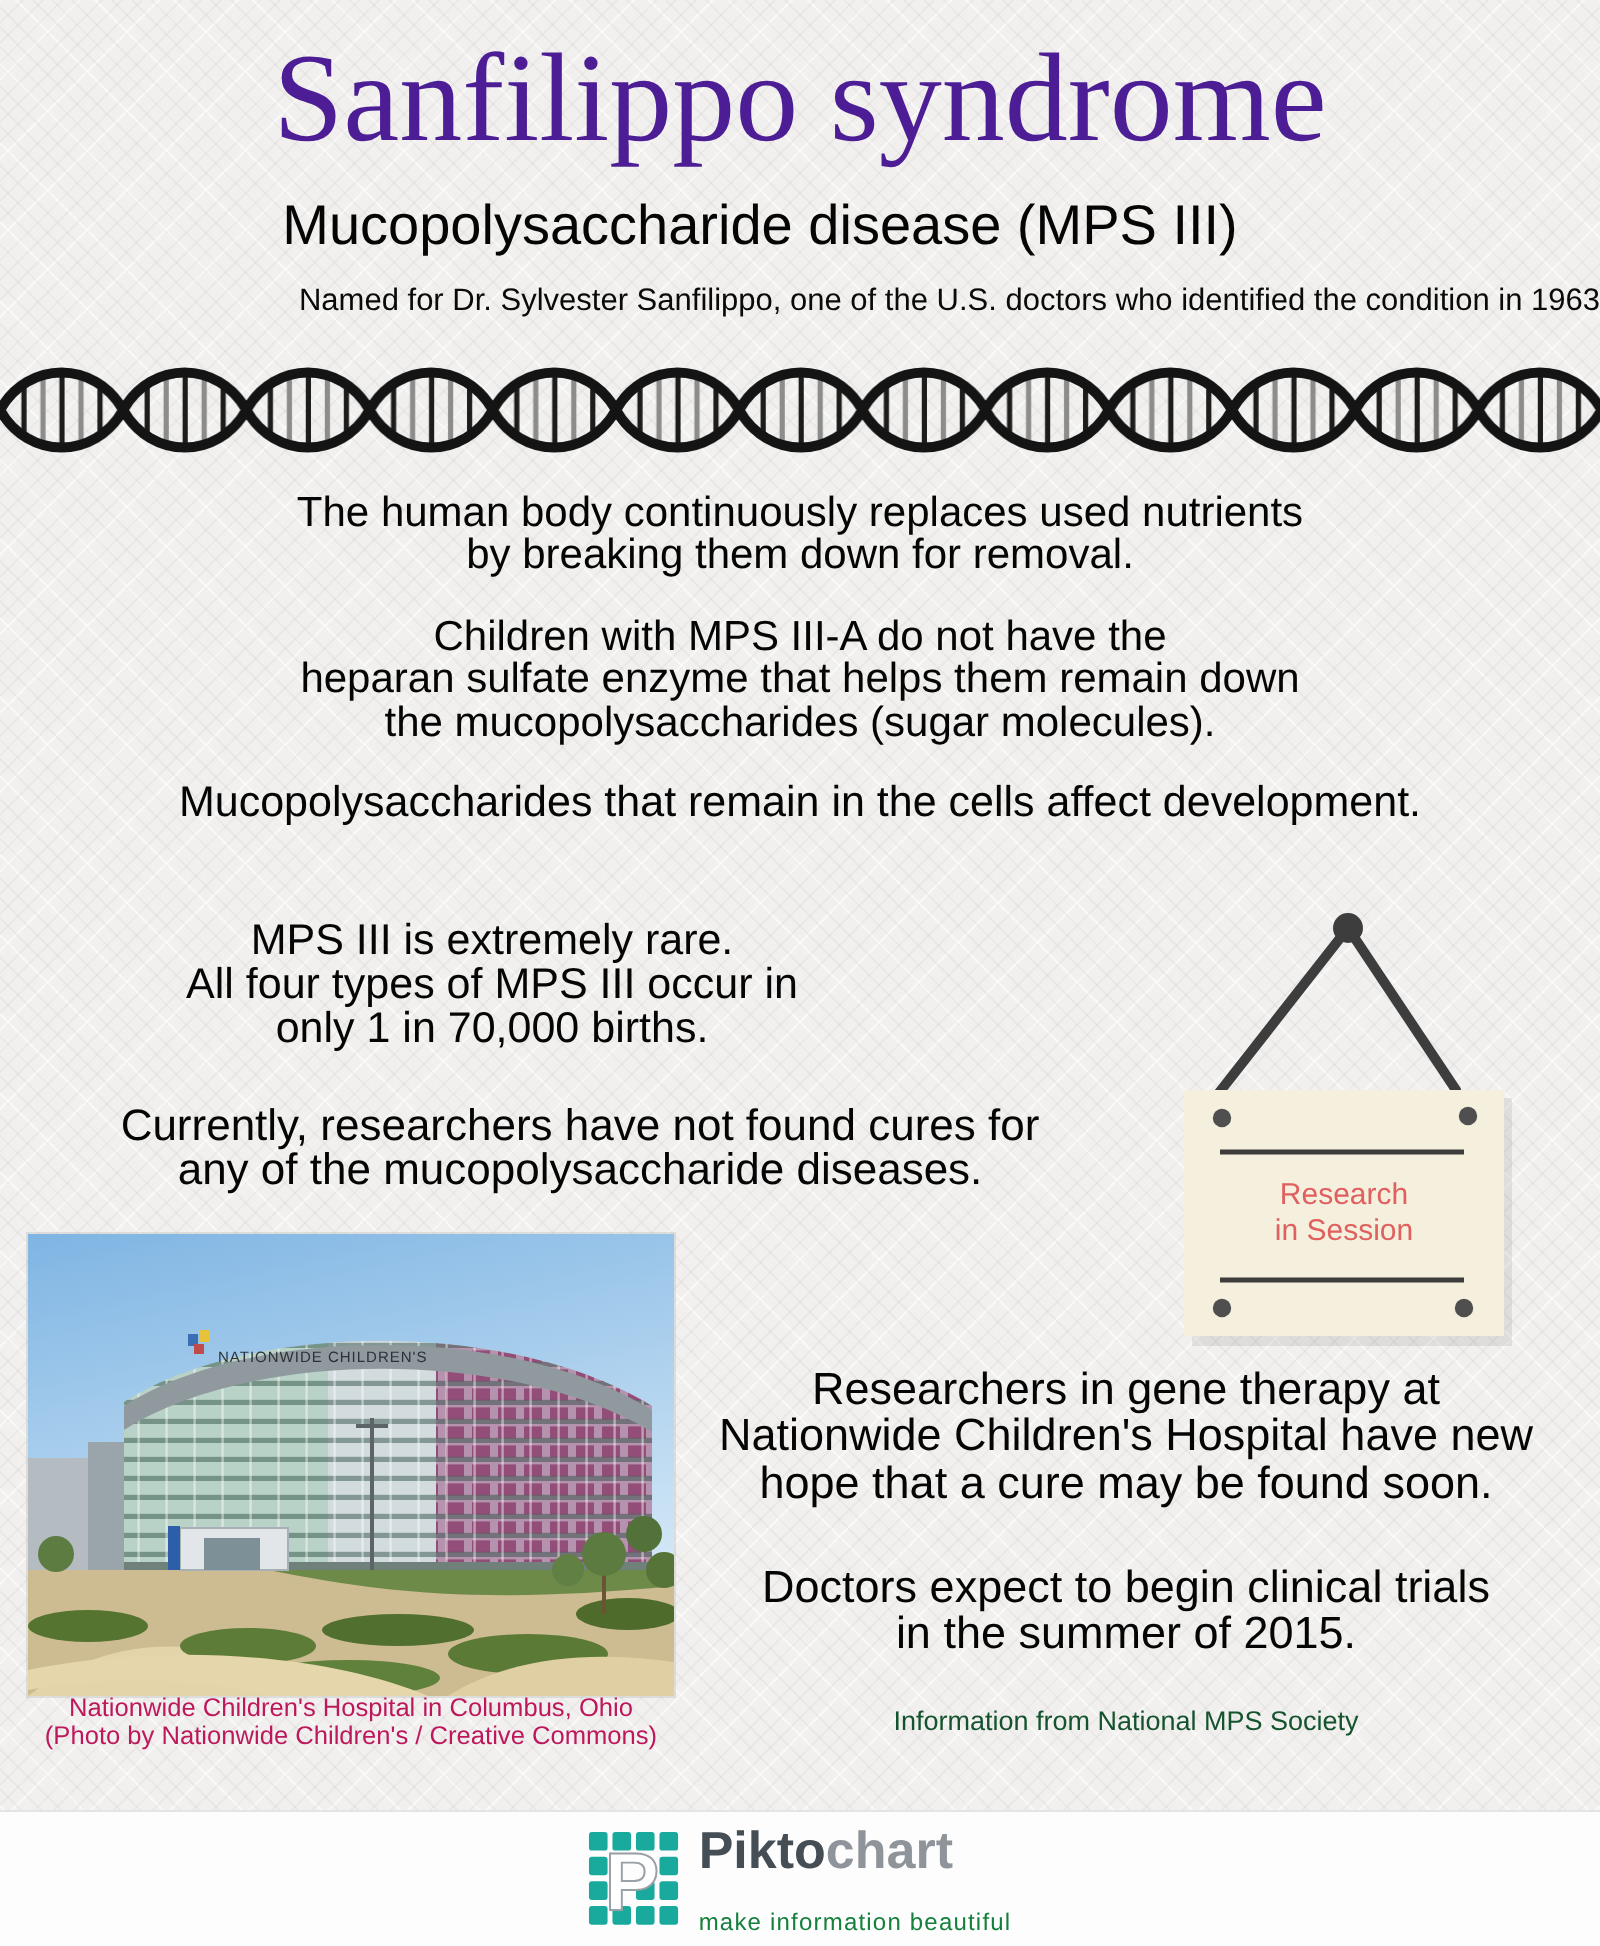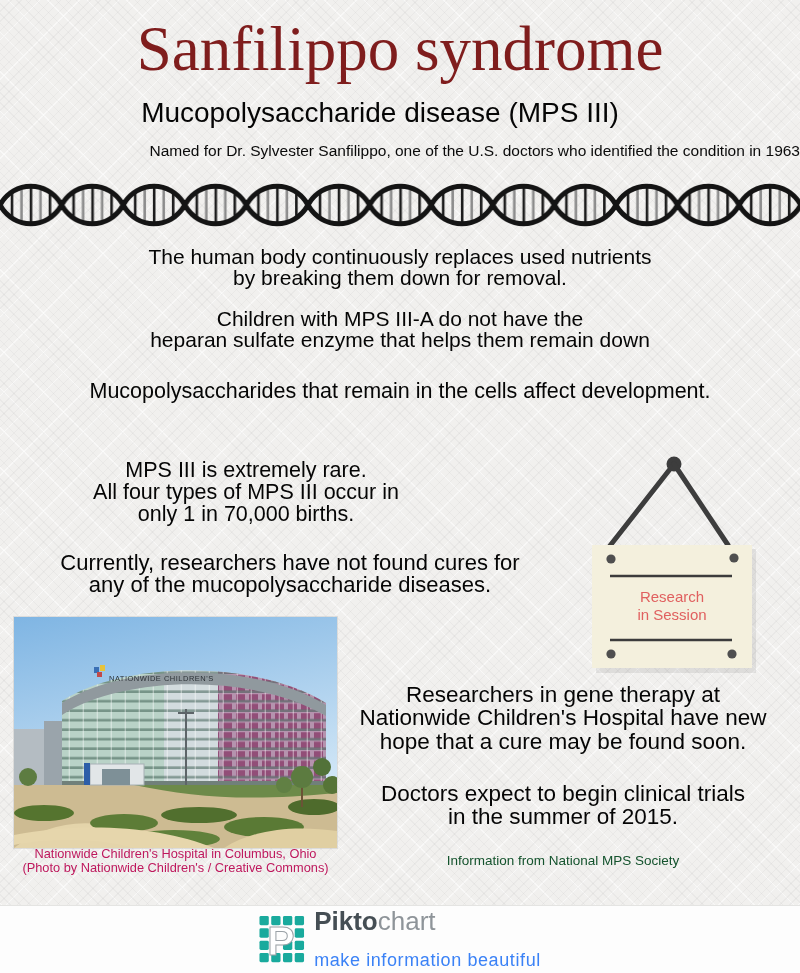--- a/index.html
+++ b/index.html
@@ -19,37 +19,37 @@
       repeating-linear-gradient(-45deg, rgba(0,0,0,0.030) 0 1px, transparent 1px 7px),
       repeating-linear-gradient(45deg,  rgba(255,255,255,0.55) 0 2px, transparent 2px 28px),
       repeating-linear-gradient(-45deg, rgba(255,255,255,0.55) 0 2px, transparent 2px 28px);
   }
   .abs { position:absolute; }
 
   .title {
     left:0; top:16px; width:800px;
     font-family:"Liberation Serif", serif;
     font-size:63px; line-height:1.05;
-    color:#7f1d1d; text-align:center; font-weight:400;
+    color:#4c1d95; text-align:center; font-weight:400;
   }
   .subtitle {
     left:0; top:97px; width:760px;
     font-size:28px; color:#050505; text-align:center;
   }
   .byline {
     left:0; top:142px; width:800px;
     font-size:15.5px; color:#0a0a0a; text-align:right;
   }
   .dna { left:0; top:177px; width:800px; height:56px; }
 
   .para { color:#050505; text-align:center; line-height:1.02; }
   .para span { display:block; }
   .p-replace     { left:0;   top:246px; width:800px; font-size:21px; }
   .p-enzyme      { left:0;   top:308px; width:800px; font-size:21px; }
-  .p-development { left:0;   top:381px; width:800px; font-size:21.5px; }
+  .p-development { left:0;   top:391px; width:800px; font-size:21.5px; }
   .p-rarity      { left:0;   top:460px; width:492px; font-size:21.5px; }
   .p-cures       { left:0;   top:552px; width:580px; font-size:22px; }
   .p-research    { left:330px; top:683px; width:466px; font-size:22.5px; line-height:1.04; }
   .p-trials      { left:330px; top:782px; width:466px; font-size:22.5px; line-height:1.04; }
   .source        { left:330px; top:853px; width:466px; font-size:13.5px; color:#14532d; text-align:center; }
 
   .sign-svg { left:582px; top:449px; width:180px; height:226px; }
 
   .photo {
     left:14px; top:617px; width:323px; height:231px;
@@ -64,22 +64,22 @@
 
   .footer {
     position:absolute; left:0; top:905px; width:800px; height:68px;
     background:#fdfdfd; border-top:1px solid #e4e4e2;
     display:flex; align-items:center; justify-content:center; gap:9px;
   }
   .brand-mark { width:46px; height:47px; }
   .brand-text { display:flex; flex-direction:column; justify-content:center; }
   .brand-word { font-size:26px; line-height:1.0; letter-spacing:0; }
   .brand-word .bold  { font-weight:700; color:#454e54; }
-  .brand-word .light { font-weight:400; color:#8e9499; }
-  .brand-tagline { font-size:18px; color:#3b82f6; letter-spacing:0.6px; margin-top:16px; }
+  .brand-word .light { font-weight:700; color:#8e9499; }
+  .brand-tagline { font-size:12px; color:#15803d; letter-spacing:0.6px; margin-top:16px; }
 </style>
 </head>
 <body>
 
 <div class="page">
   <div class="pattern-bg"></div>
 
   <div class="abs title">Sanfilippo syndrome</div>
   <div class="abs subtitle">Mucopolysaccharide disease (MPS III)</div>
   <div class="abs byline">Named for Dr. Sylvester Sanfilippo, one of the U.S. doctors who identified the condition in 1963</div>
@@ -100,20 +100,21 @@
   </svg>
 
   <div class="abs para p-replace">
     <span>The human body continuously replaces used nutrients</span>
     <span>by breaking them down for removal.</span>
   </div>
 
   <div class="abs para p-enzyme">
     <span>Children with MPS III-A do not have the</span>
     <span>heparan sulfate enzyme that helps them remain down</span>
+    <span>the mucopolysaccharides (sugar molecules).</span>
   </div>
 
   <div class="abs para p-development">Mucopolysaccharides that remain in the cells affect development.</div>
 
   <div class="abs para p-rarity">
     <span>MPS III is extremely rare.</span>
     <span>All four types of MPS III occur in</span>
     <span>only 1 in 70,000 births.</span>
   </div>
 

